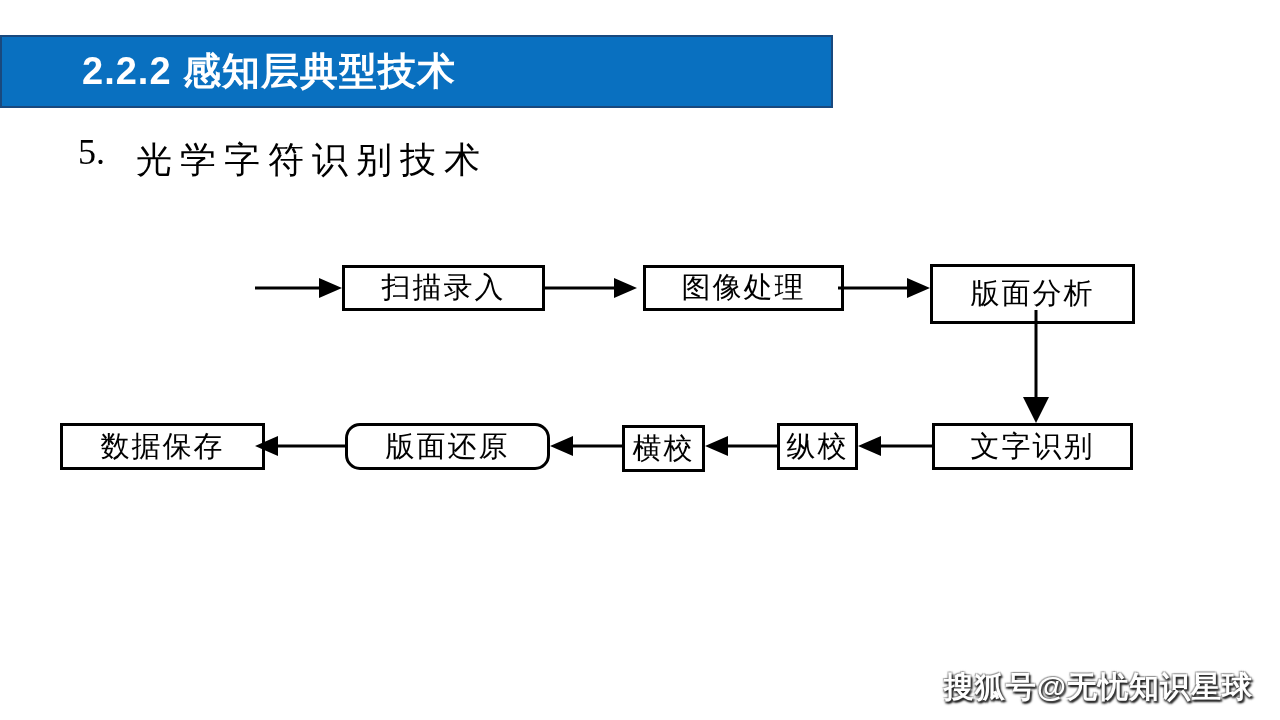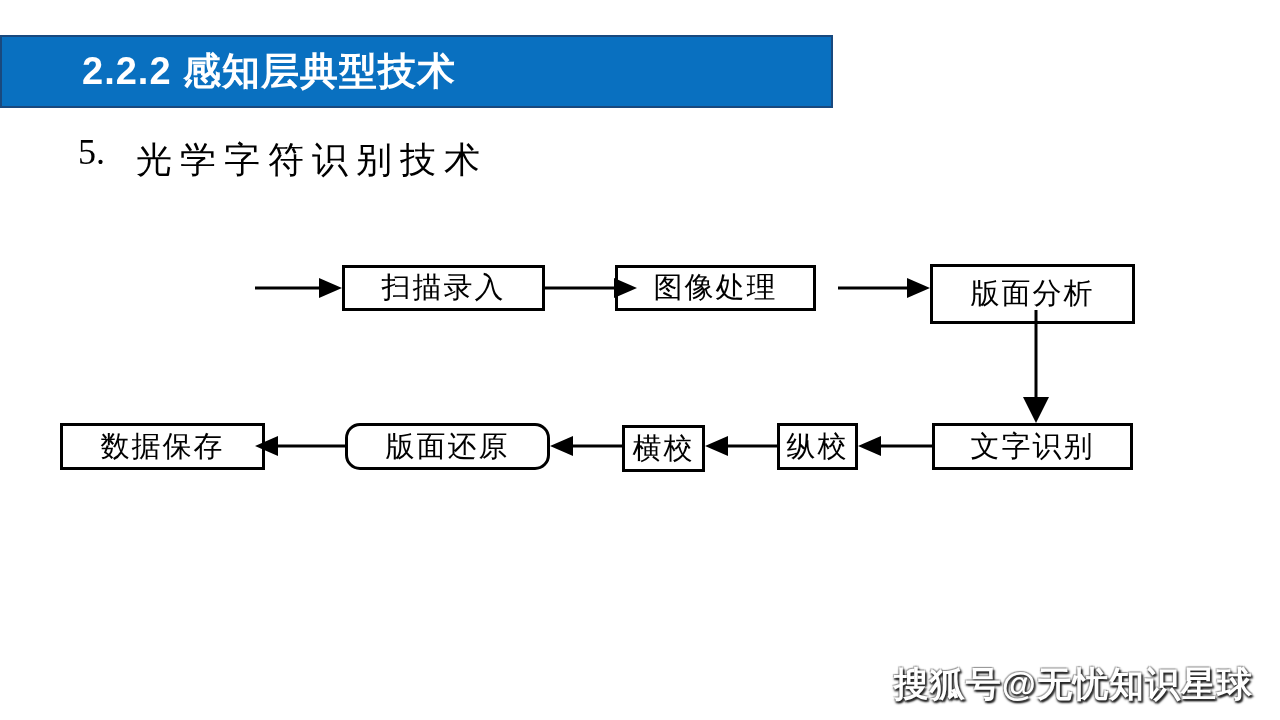--- a/index.html
+++ b/index.html
@@ -69,21 +69,21 @@
     align-items: center;
     justify-content: center;
     font-family: "Liberation Serif", serif;
     font-size: 29px;
     color: #000000;
     letter-spacing: 2px;
     white-space: nowrap;
   }
   .n1 { left: 50px;  top: 265px; width: 205px; height: 46px; }
   .n2 { left: 342px; top: 265px; width: 203px; height: 46px; }
-  .n3 { left: 615px; top: 265px; width: 201px; height: 46px; }
+  .n3 { left: 643px; top: 265px; width: 201px; height: 46px; }
   .n4 { left: 930px; top: 264px; width: 205px; height: 60px; }
   .n5 { left: 932px; top: 423px; width: 201px; height: 47px; }
   .n6 { left: 777px; top: 423px; width: 81px;  height: 47px; }
   .n7 { left: 622px; top: 425px; width: 83px;  height: 47px; }
   .n8 { left: 345px; top: 423px; width: 205px; height: 47px; border-radius: 15px; }
   .n9 { left: 60px;  top: 423px; width: 205px; height: 47px; }
 
   
   .arrow { position: absolute; }
   .arrow.h { height: 22px; }
@@ -142,21 +142,21 @@
   .a5 { left: 858px;  top: 435px; width: 74px; }
   .a6 { left: 705px;  top: 435px; width: 72px; }
   .a7 { left: 550px;  top: 435px; width: 72px; }
   .a8 { left: 255px;  top: 435px; width: 90px; }
 
   
   .watermark {
     position: absolute;
     right: 27px;
     bottom: 12px;
-    font-size: 35px;
+    font-size: 30px;
     font-weight: bold;
     color: #ffffff;
     letter-spacing: 1px;
     white-space: nowrap;
     text-shadow:
       2px 2px 2px rgba(35, 35, 35, 0.95),
       0 2px 2px rgba(35, 35, 35, 0.85),
       -1px -1px 1px rgba(110, 110, 110, 0.55),
       1px -1px 1px rgba(110, 110, 110, 0.45);
   }

